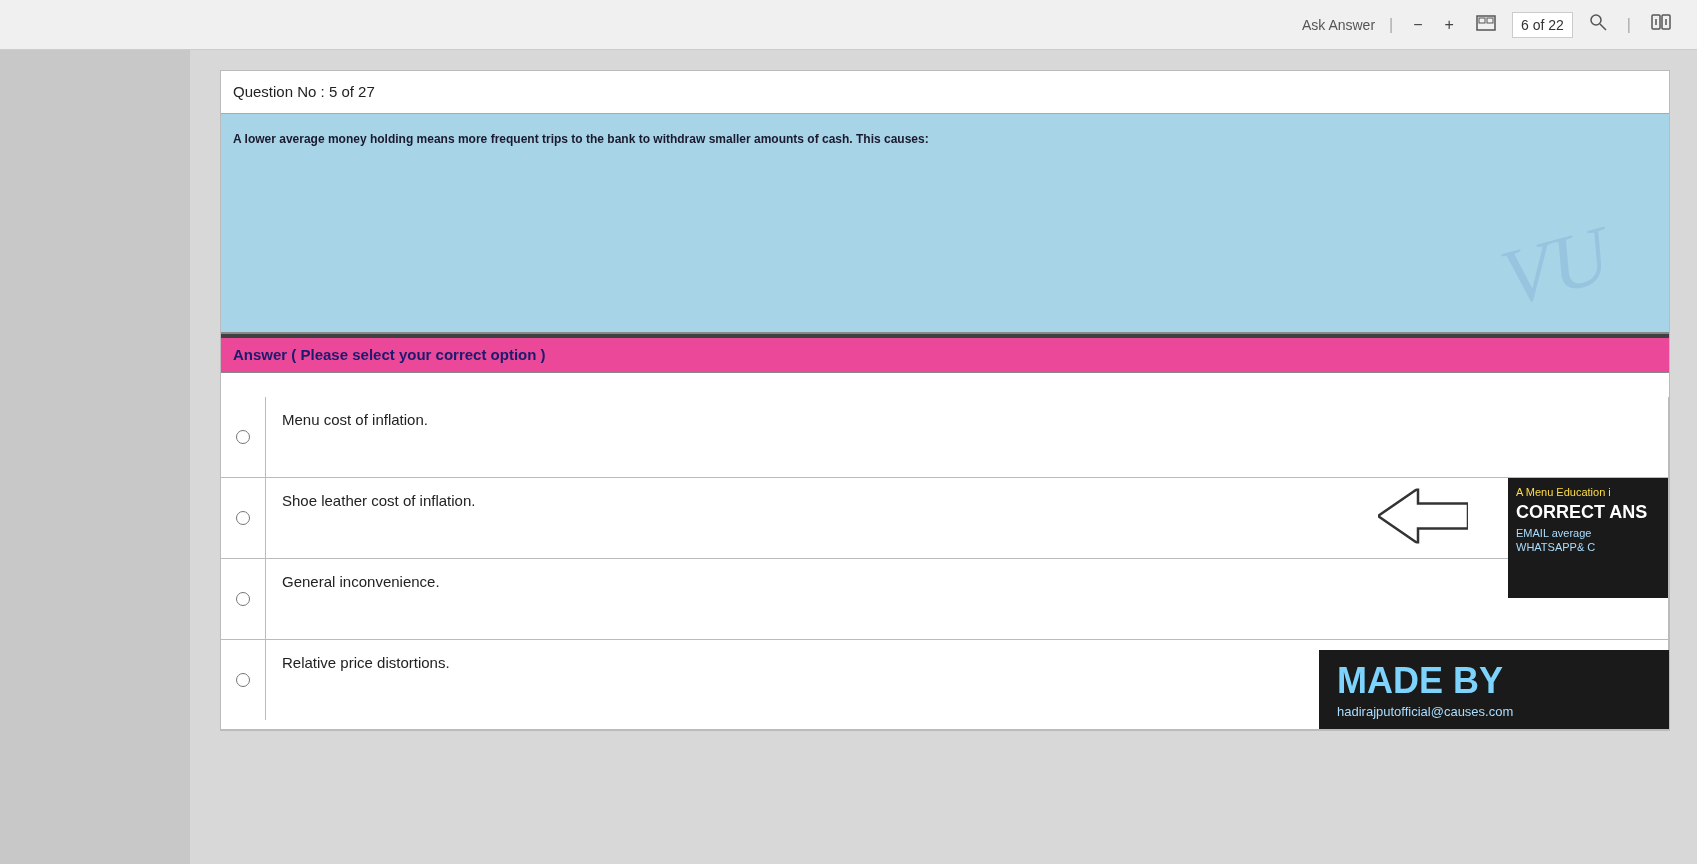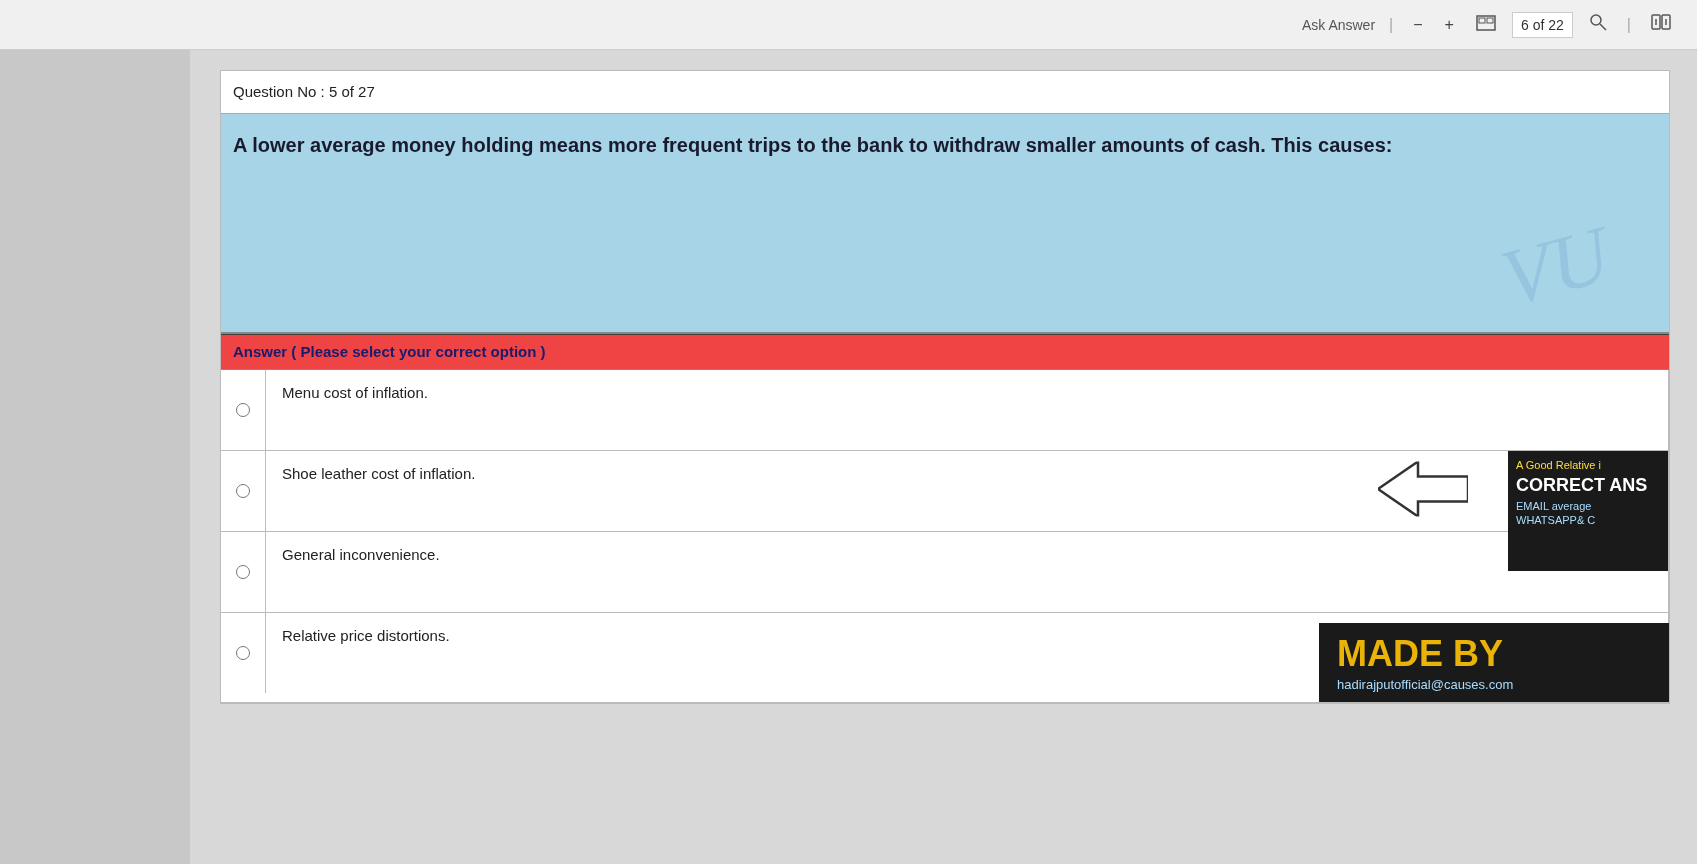--- a/index.html
+++ b/index.html
@@ -111,21 +111,21 @@
     
     .question-text-area {
       background: #a8d4e8;
       padding: 16px 12px;
       border-bottom: 2px solid #888;
       min-height: 220px;
       position: relative;
     }
 
     .question-text {
-      font-size: 20px;
+      font-size: 12px;
       color: #1a1a2e;
       font-weight: bold;
       line-height: 1.5;
     }
 
     
     .watermark {
       position: absolute;
       bottom: 20px;
       right: 60px;
@@ -133,35 +133,36 @@
       color: rgba(100, 150, 200, 0.25);
       font-family: 'Times New Roman', serif;
       font-style: italic;
       transform: rotate(-15deg);
       user-select: none;
       pointer-events: none;
     }
 
     
     .answer-header {
-      background: #ef4444;
+      background: #ec4899;
       padding: 8px 12px;
       border-bottom: 1px solid #888;
-      border-top: 1px solid #404040;
+      border-top: 4px solid #404040;
     }
 
     .answer-header-text {
       font-size: 15px;
       color: #1a1a6e;
       font-weight: bold;
     }
 
     
     .options-area {
       background: white;
+      margin-top: 24px;
     }
 
     
     .option-row {
       display: flex;
       align-items: flex-start;
       border-bottom: 1px solid #bbb;
       padding: 0;
       min-height: 80px;
       position: relative;
@@ -253,21 +254,21 @@
       right: 0;
       width: 350px;
       background: #1a1a1a;
       padding: 10px 18px;
       display: flex;
       flex-direction: column;
       align-items: flex-start;
     }
 
     .made-by-text {
-      color: #eab308;
+      color: #7dd3fc;
       font-size: 36px;
       font-weight: bold;
     }
 
     .made-by-email {
       color: #aaddff;
       font-size: 13px;
       margin-top: 2px;
     }
 
@@ -345,21 +346,21 @@
         <div class="option-text-cell" style="position:relative;">
           <span class="option-text">Shoe leather cost of inflation.</span>
           
           <div class="arrow-indicator">
             <svg class="arrow-left" viewBox="0 0 90 55" xmlns="http://www.w3.org/2000/svg">
               <polygon points="90,15 40,15 40,0 0,27.5 40,55 40,40 90,40" fill="white" stroke="#333" stroke-width="2.5"></polygon>
             </svg>
           </div>
           
           <div class="side-panel">
-            <div class="side-panel-header">A Good Relative i</div>
+            <div class="side-panel-header">A Menu Education i</div>
             <div class="side-panel-correct">CORRECT ANS</div>
             <div class="side-panel-email">EMAIL average</div>
             <div class="side-panel-whatsapp">WHATSAPP&amp; C</div>
           </div>
         </div>
       </div>
 
       <div class="option-row">
         <div class="option-radio-cell">
           <input type="radio" name="answer" class="option-radio" style="">

